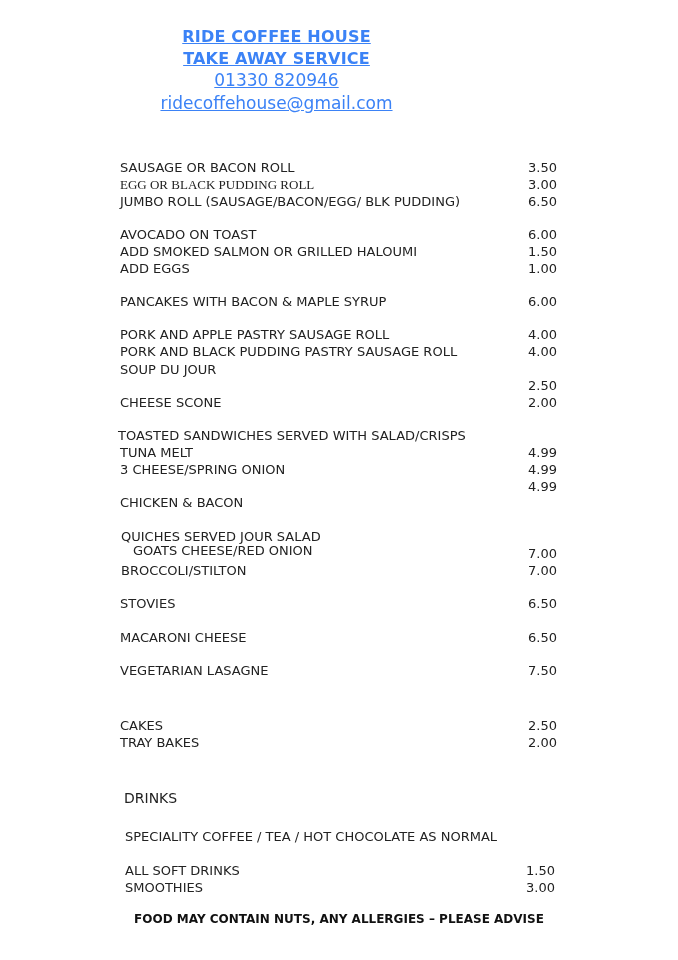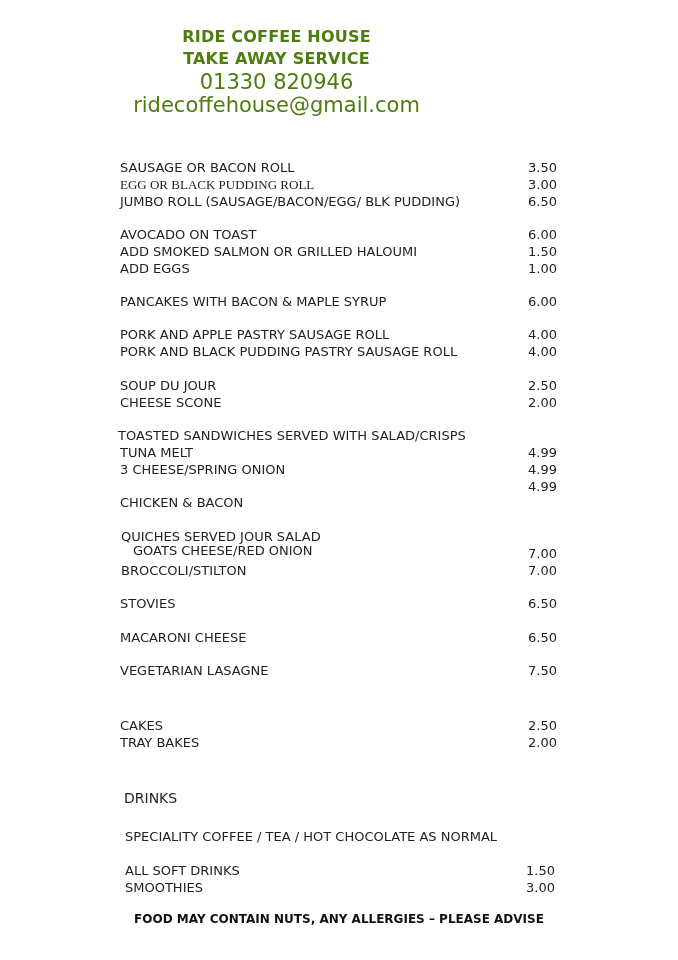--- a/index.html
+++ b/index.html
@@ -1,20 +1,20 @@
 <!DOCTYPE html>
 <html><head>
   <meta charset="utf-8">
   <style>
     html, body { margin: 0; padding: 0; background: #ffffff; }
     body { width: 678px; height: 960px; position: relative; overflow: hidden;
            font-family: "DejaVu Sans", sans-serif; color: #1a1a1a; }
-    .header { position: absolute; left: 0; width: 553px; text-align: center; color: #4d7c0f; }
+    .header { position: absolute; left: 0; width: 553px; text-align: center; color: #3b82f6; text-decoration: underline; }
     .h-title { font-weight: bold; font-size: 16px; letter-spacing: 0.2px; }
-    .h-sub { font-size: 21px; }
+    .h-sub { font-size: 17px; }
     .line { position: absolute; font-size: 13px; line-height: 17px; white-space: nowrap; color: #222; }
     .price { position: absolute; font-size: 13px; line-height: 17px; text-align: right; width: 60px; color: #222; }
     .footer { position: absolute; left: 0; width: 678px; text-align: center; font-weight: bold; font-size: 12px; color: #111; }
     .drinks-title { position: absolute; font-size: 14px; color: #222; }
   </style>
 </head>
 <body>
 
 <div class="header h-title" style="top:27px;">RIDE COFFEE HOUSE</div>
 <div class="header h-title" style="top:49px;">TAKE AWAY SERVICE</div>
@@ -37,21 +37,21 @@
   <div class="price" style="left:497px;top:260px;">1.00</div>
 
   <div class="line" style="left:120px;top:293px;">PANCAKES WITH BACON &amp; MAPLE SYRUP</div>
   <div class="price" style="left:497px;top:293px;">6.00</div>
 
   <div class="line" style="left:120px;top:326px;">PORK AND APPLE PASTRY SAUSAGE ROLL</div>
   <div class="price" style="left:497px;top:326px;">4.00</div>
   <div class="line" style="left:120px;top:343px;">PORK AND BLACK PUDDING PASTRY SAUSAGE ROLL</div>
   <div class="price" style="left:497px;top:343px;">4.00</div>
 
-  <div class="line" style="left:120px;top:377px;text-align:center;">SOUP DU JOUR</div>
+  <div class="line" style="left:120px;top:361px;text-align:center;">SOUP DU JOUR</div>
   <div class="price" style="left:497px;top:377px;">2.50</div>
   <div class="line" style="left:120px;top:394px;">CHEESE SCONE</div>
   <div class="price" style="left:497px;top:394px;">2.00</div>
 
   <div class="line" style="left:118px;top:427px;">TOASTED SANDWICHES SERVED WITH SALAD/CRISPS</div>
   <div class="line" style="left:120px;top:444px;">TUNA MELT</div>
   <div class="price" style="left:497px;top:444px;">4.99</div>
   <div class="line" style="left:120px;top:461px;">3 CHEESE/SPRING ONION</div>
   <div class="price" style="left:497px;top:461px;">4.99</div>
   <div class="line" style="left:120px;top:478px;margin-top:16px;">CHICKEN &amp; BACON</div>

